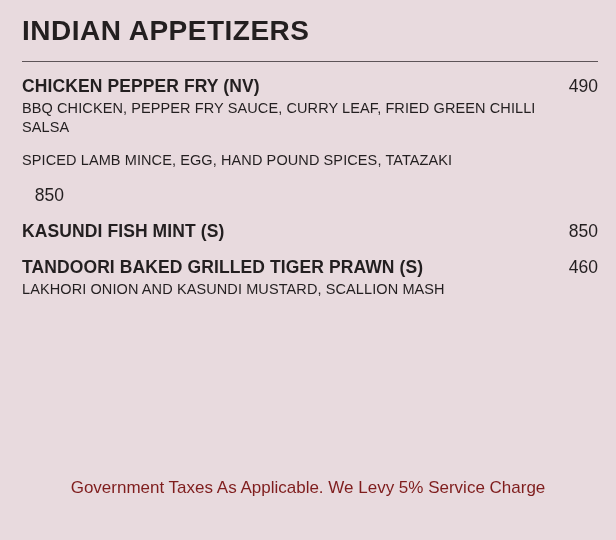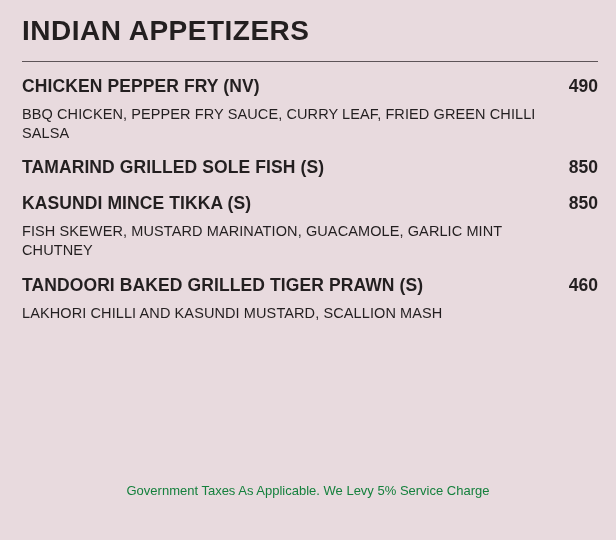--- a/index.html
+++ b/index.html
@@ -44,80 +44,79 @@
     gap: 22px;
   }
   .item-name {
     font-size: 17.5px;
     font-weight: bold;
     letter-spacing: 0.1px;
     line-height: 1.2;
   }
   .item-price {
     font-size: 17.5px;
-    font-weight: bold;
+    font-weight: normal;
     white-space: nowrap;
     min-width: 42px;
     text-align: right;
   }
   .item-desc {
     font-size: 14.5px;
     line-height: 1.3;
-    margin-top: 8px;
+    margin-top: 2px;
     max-width: 528px;
     letter-spacing: 0.1px;
   }
   .footer {
     position: absolute;
     left: 0;
     right: 0;
     bottom: 18px;
     text-align: center;
-    font-size: 13px;
-    color: #15803d;
+    font-size: 17px;
+    color: #7f1d1d;
   }
 </style>
 </head>
 <body>
 
 <div class="menu">
 
   <h1 class="menu-title">INDIAN APPETIZERS</h1>
   <hr class="title-rule">
 
   <div class="item">
     <div class="item-head">
       <div class="item-name">CHICKEN PEPPER FRY (NV)</div>
       <div class="item-price">490</div>
     </div>
     <div class="item-desc">BBQ CHICKEN, PEPPER FRY SAUCE, CURRY LEAF, FRIED GREEN CHILLI SALSA</div>
   </div>
 
 
   <div class="item">
+    <div class="item-desc">SPICED LAMB MINCE, EGG, HAND POUND SPICES, TATAZAKI</div>
   </div>
 
   <div class="item">
     <div class="item-head">
-      <div class="item-name">TAMARIND GRILLED SOLE FISH (S)</div>
       <div class="item-price">850</div>
     </div>
   </div>
 
   <div class="item">
     <div class="item-head">
-      <div class="item-name">KASUNDI MINCE TIKKA (S)</div>
+      <div class="item-name">KASUNDI FISH MINT (S)</div>
       <div class="item-price">850</div>
     </div>
-    <div class="item-desc">FISH SKEWER, MUSTARD MARINATION, GUACAMOLE, GARLIC MINT CHUTNEY</div>
   </div>
 
   <div class="item">
     <div class="item-head">
       <div class="item-name">TANDOORI BAKED GRILLED TIGER PRAWN (S)</div>
       <div class="item-price">460</div>
     </div>
-    <div class="item-desc">LAKHORI CHILLI AND KASUNDI MUSTARD, SCALLION MASH</div>
+    <div class="item-desc">LAKHORI ONION AND KASUNDI MUSTARD, SCALLION MASH</div>
   </div>
 
   <div class="footer">Government Taxes As Applicable. We Levy 5% Service Charge</div>
 
 </div>
 
 </body></html>

